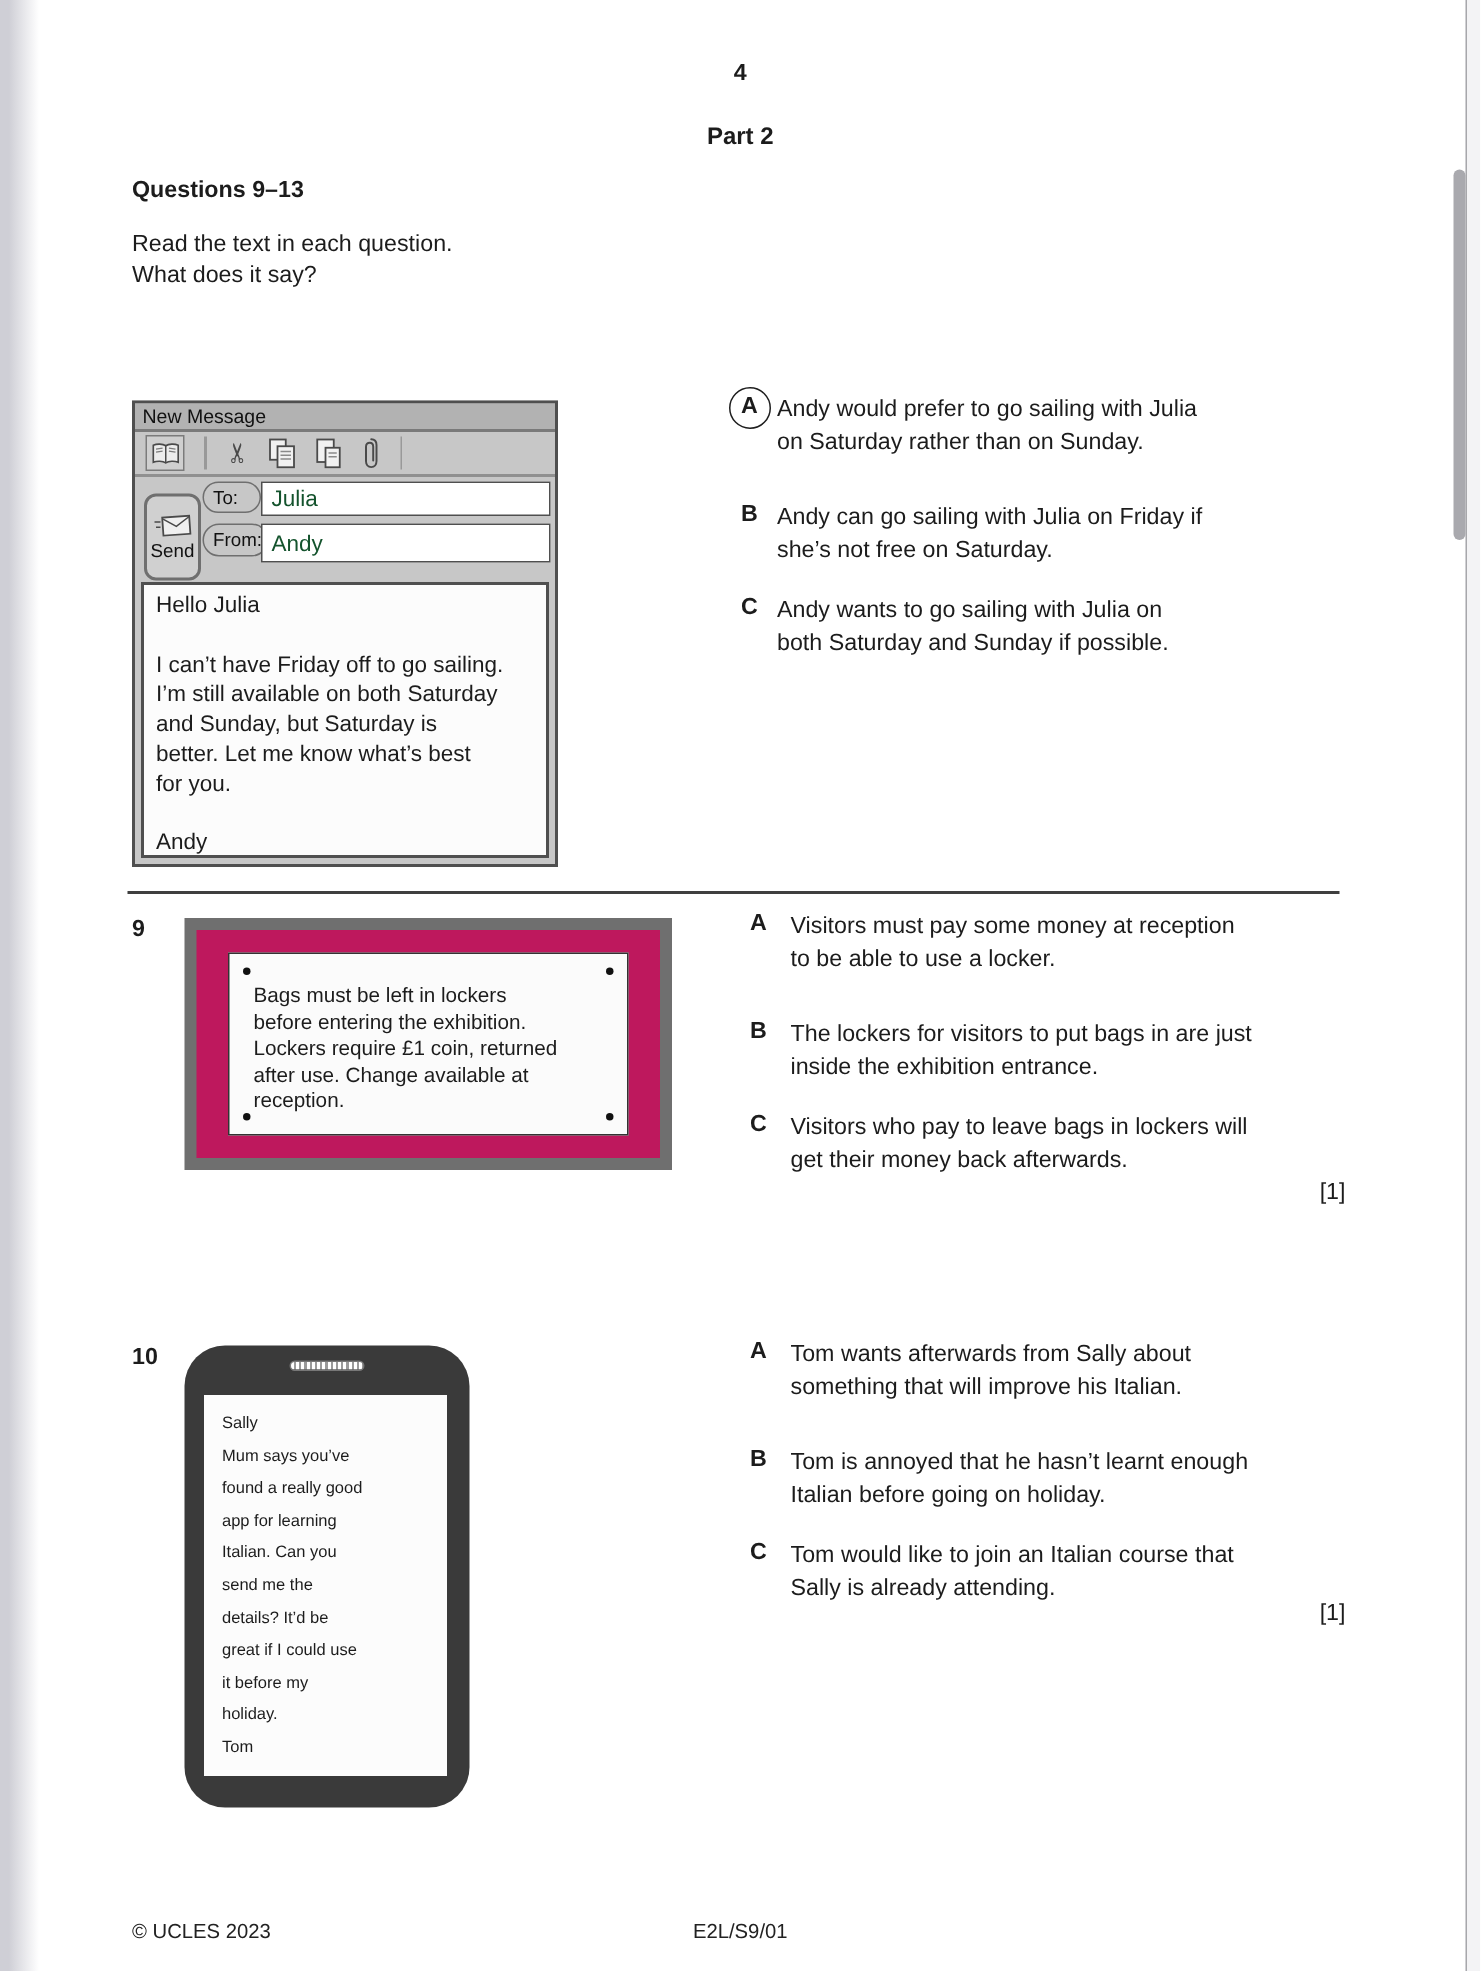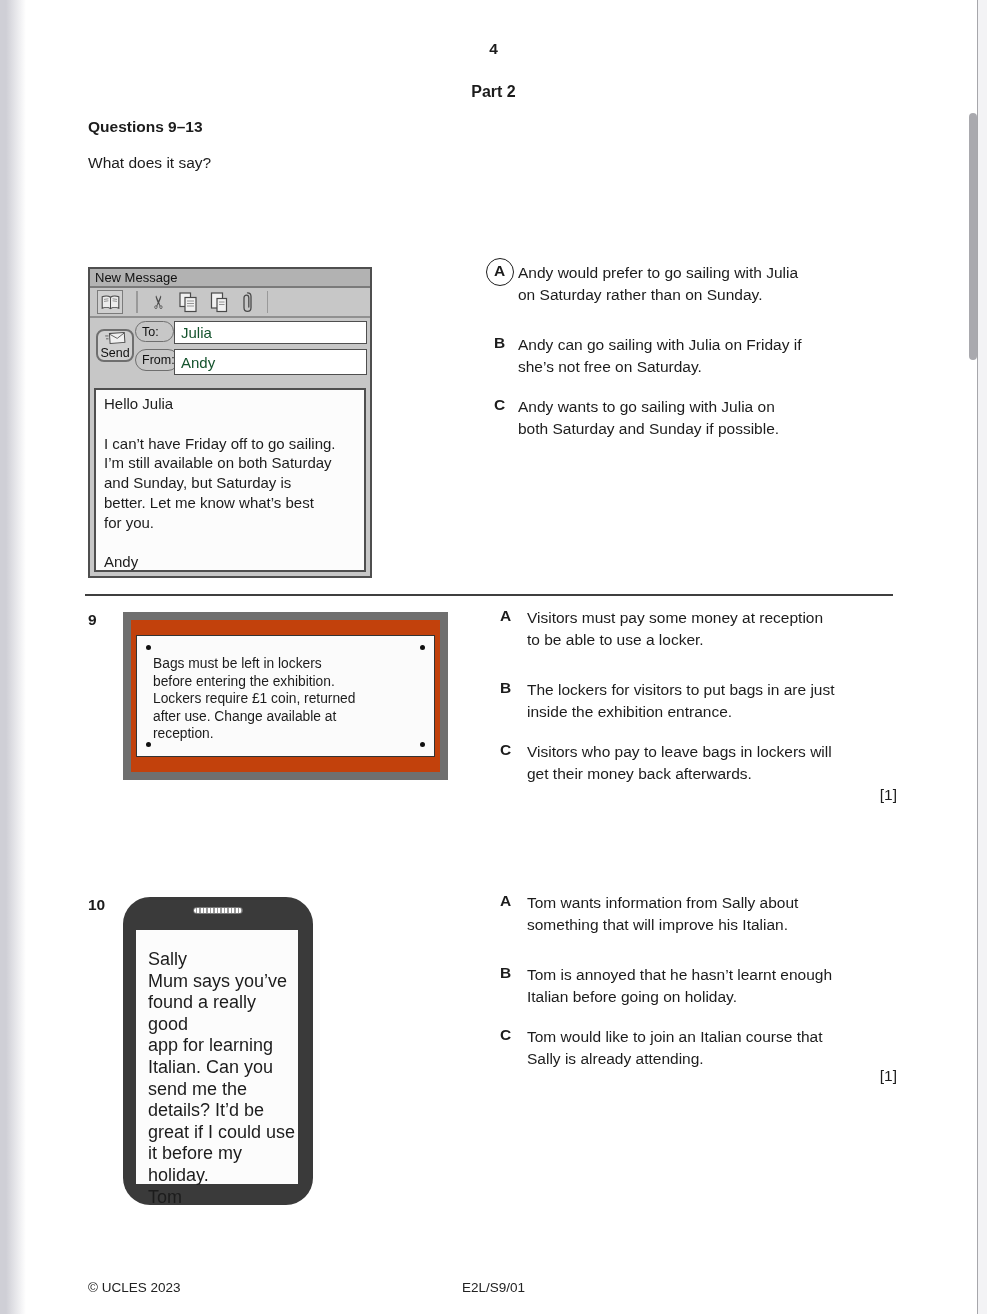--- a/index.html
+++ b/index.html
@@ -29,21 +29,21 @@
     border:2px solid #4f4f4f; background:#c7c7c7; }
   .email-title { height:19px; background:#b2b2b2; border-bottom:2px solid #7a7a7a;
     font-size:13px; padding:1px 0 0 5px; color:#111; }
   .email-toolbar { height:30px; background:#c7c7c7; border-bottom:2px solid #909090;
     display:flex; align-items:center; gap:13px; padding:0 7px; }
   .tb-btn { width:26px; height:24px; border:1.5px solid #7b7b7b; background:#cfcfcf;
     display:flex; align-items:center; justify-content:center; flex:none; }
   .tb-sep { width:1.5px; height:22px; background:#999; flex:none; }
   .scissors { font-size:18px; color:#4a4a4a; transform:rotate(-90deg); display:inline-block; line-height:1; }
   .email-header { position:relative; height:66px; background:#c7c7c7; }
-  .send-btn { position:absolute; left:6px; top:11px; width:38px; height:33px;
+  .send-btn { position:absolute; left:6px; top:11px; width:38px; height:58px;
     border:2px solid #6f6f6f; border-radius:8px; background:#d0d0d0;
     display:flex; flex-direction:column; align-items:center; justify-content:center; gap:1px; }
   .send-label { font-size:12.5px; color:#111; }
   .pill { position:absolute; border:1.5px solid #6f6f6f; border-radius:11px; background:#c7c7c7;
     font-size:12.5px; color:#111; display:flex; align-items:center; padding-left:6px; }
   .to-pill { left:45px; top:3px; width:39px; height:21px; }
   .from-pill { left:45px; top:31px; width:44px; height:22px; }
   .field { position:absolute; left:84px; background:#ffffff; border:1.5px solid #4f4f4f;
     font-size:15px; padding-left:6px; display:flex; align-items:center; color:#14532d; }
   .to-field { top:3px; width:193px; height:23px; }
@@ -60,38 +60,38 @@
   .letter.circled::before { content:""; position:absolute; left:-8px; top:-4px;
     width:26px; height:26px; border:1.7px solid #1e1e1e; border-radius:50%; }
 
   .hr { position:absolute; left:85px; top:594px; width:808px; border-top:2px solid #3f3f3f; }
   .q-num { position:absolute; left:88px; font-weight:bold; font-size:15.5px; }
   .mark { position:absolute; left:800px; width:97px; text-align:right; font-size:15.5px; }
 
   
   .notice-frame { position:absolute; left:123px; top:612px; width:325px; height:168px;
     background:#6f6f6f; padding:8px; }
-  .notice-mat { width:100%; height:100%; background:#c2410c; padding:15px 5px; }
+  .notice-mat { width:100%; height:100%; background:#be185d; padding:15px 21px; }
   .notice-paper { position:relative; width:100%; height:100%; background:#fbfbfb;
     border:1.3px solid #333; }
   .pin { position:absolute; width:5px; height:5px; background:#111; border-radius:50%; }
   .pin.tl { left:9px; top:9px; } .pin.tr { right:9px; top:9px; }
   .pin.bl { left:9px; bottom:9px; } .pin.br { right:9px; bottom:9px; }
   .notice-text { padding:19px 6px 0 16px; font-size:13.8px; line-height:17.6px; white-space:pre-line; }
 
   
   .phone { position:absolute; left:123px; top:897px; width:190px; height:308px;
     background:#3a3a3a; border-radius:27px; }
   .speaker { position:absolute; top:10px; left:50%; transform:translateX(-50%);
     width:50px; height:7px; border-radius:4px;
     background:repeating-linear-gradient(90deg,#fff 0 2px,#9a9a9a 2px 3.5px);
     border:1px solid #777; }
   .phone-screen { position:absolute; left:13px; top:33px; width:162px; height:254px;
     background:#fcfcfc; }
-  .phone-text { padding:9px 0 0 12px; font-size:18px; line-height:21.6px; white-space:pre-line;margin-top:10px; }
+  .phone-text { padding:9px 0 0 12px; font-size:11px; line-height:21.6px; white-space:pre-line; }
 
   .footer-copyright { position:absolute; left:88px; top:1280px; font-size:13.5px; color:#222; }
   .footer-code { position:absolute; left:0; top:1280px; width:100%; text-align:center;
     font-size:13.5px; color:#222; }
 
   svg { display:block; }
 </style>
 </head>
 <body>
 
@@ -99,20 +99,21 @@
 
   <div class="left-edge"></div>
   <div class="scroll-strip"></div>
   <div class="scroll-thumb"></div>
 
   <div class="center bold txt155" style="top:40px;">4</div>
   <div class="center bold" style="top:83px; font-size:16px;">Part 2</div>
   <div class="section-title">Questions 9–13</div>
 
   <div class="instructions">
+    <div>Read the text in each question.</div>
     <div>What does it say?</div>
   </div>
 
   <div class="example-label">Example</div>
 
   <div class="email-window">
     <div class="email-title">New Message</div>
     <div class="email-toolbar">
       <span class="tb-btn">
         <svg width="19" height="15" viewBox="0 0 19 15">
@@ -235,21 +236,21 @@
 send me the
 details? It’d be
 great if I could use
 it before my
 holiday.
 Tom</div>
     </div>
   </div>
   <div class="opt optq" style="left:500px; top:892px;">
     <span class="letter">A</span>
-    <span class="text">Tom wants information from Sally about
+    <span class="text">Tom wants afterwards from Sally about
 something that will improve his Italian.</span>
   </div>
   <div class="opt optq" style="left:500px; top:964px;">
     <span class="letter">B</span>
     <span class="text">Tom is annoyed that he hasn’t learnt enough
 Italian before going on holiday.</span>
   </div>
   <div class="opt optq" style="left:500px; top:1026px;">
     <span class="letter">C</span>
     <span class="text">Tom would like to join an Italian course that

